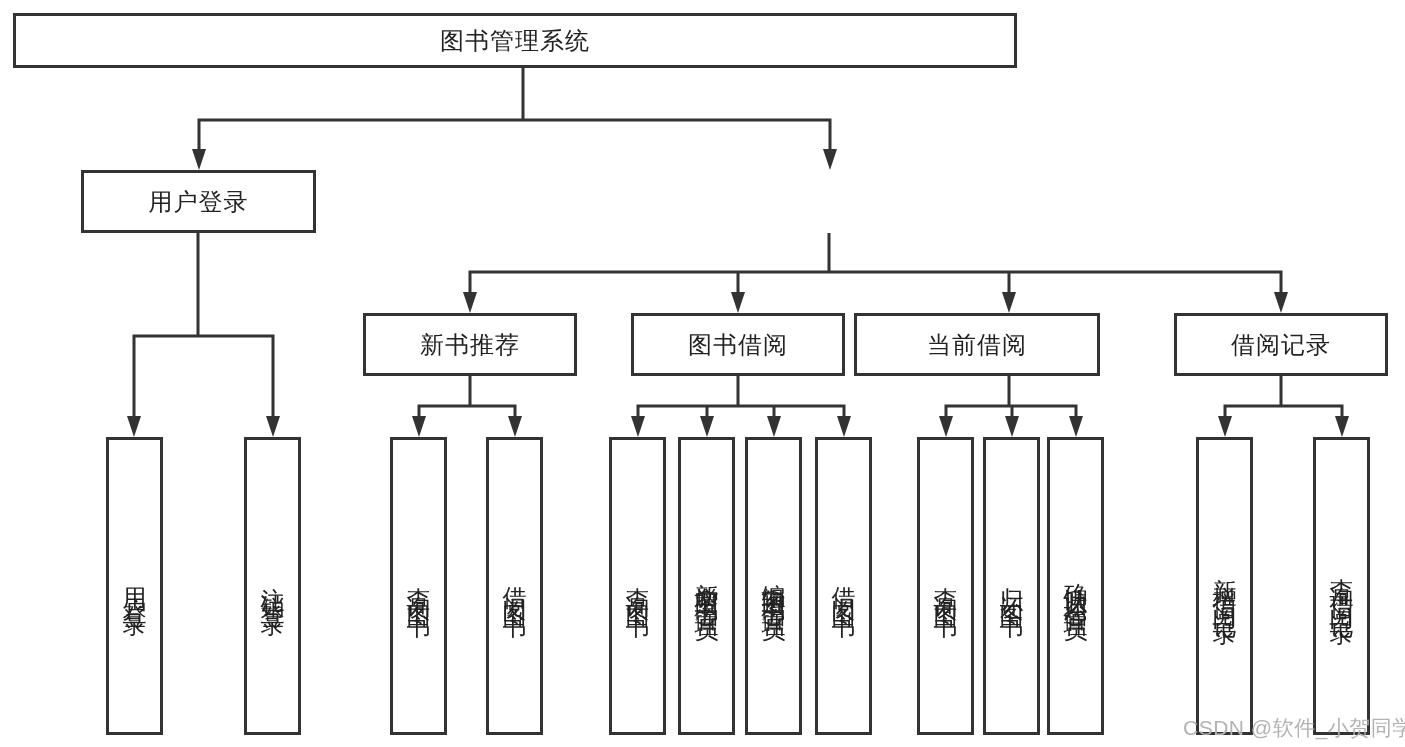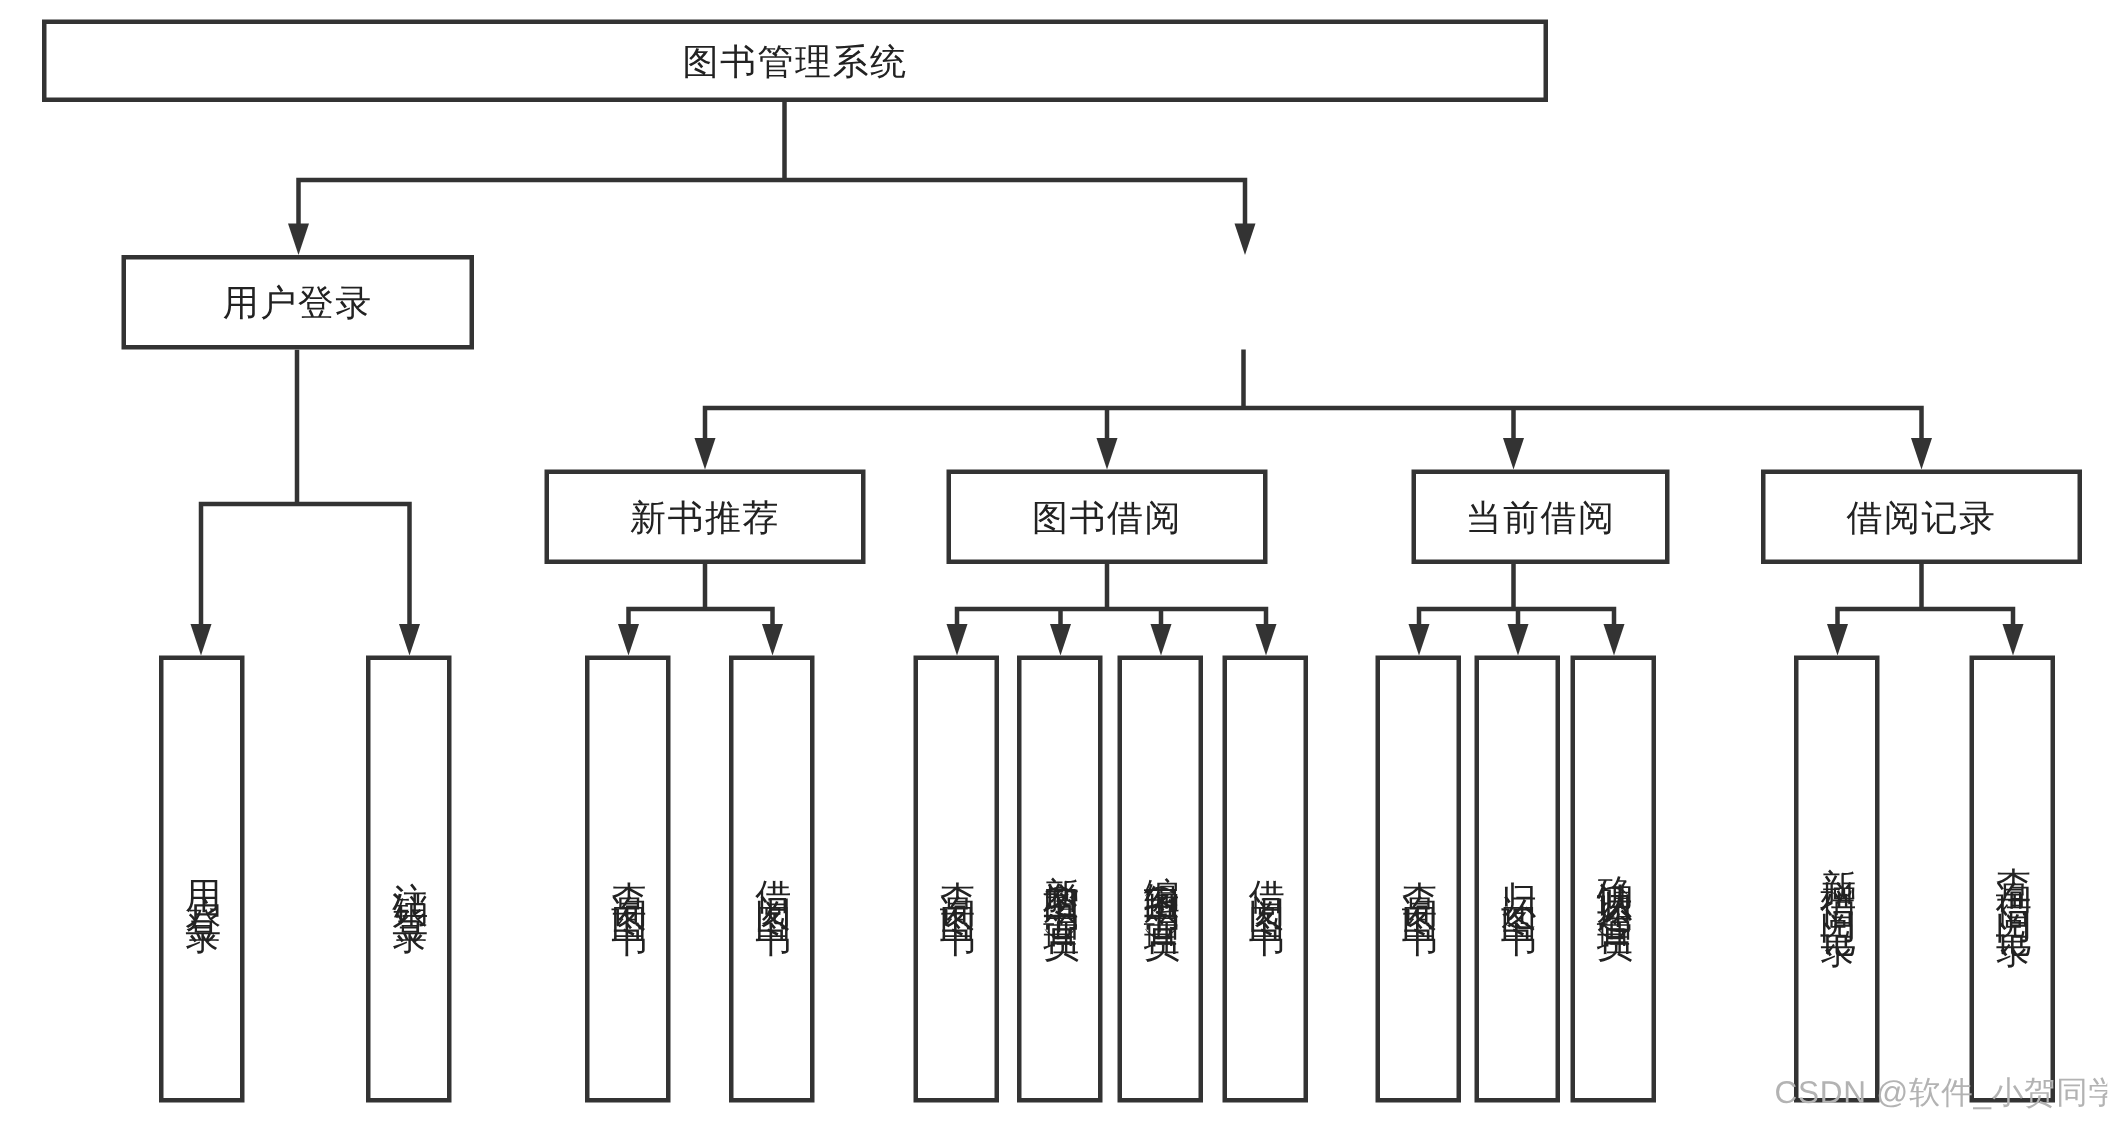--- a/index.html
+++ b/index.html
@@ -97,27 +97,27 @@
     <path d="M1009 376 V407 M944.5 406 H1077.5 M946 406 V419 M1012 406 V419 M1076 406 V419"></path>
     <polygon points="939,416 953,416 946,437"></polygon>
     <polygon points="1005,416 1019,416 1012,437"></polygon>
     <polygon points="1069,416 1083,416 1076,437"></polygon>
 
     <path d="M1281 376 V407 M1223.5 406 H1343.5 M1225 406 V419 M1342 406 V419"></path>
     <polygon points="1218,416 1232,416 1225,437"></polygon>
     <polygon points="1335,416 1349,416 1342,437"></polygon>
   </svg>
 
-  <div class="box" style="left:28px;top:13px;width:1004px;height:55px">图书管理系统</div>
+  <div class="box" style="left:13px;top:13px;width:1004px;height:55px">图书管理系统</div>
 
   <div class="box" style="left:81px;top:170px;width:235px;height:63px">用户登录</div>
 
   <div class="box" style="left:631px;top:313px;width:214px;height:63px">图书借阅</div>
   <div class="box" style="left:363px;top:313px;width:214px;height:63px">新书推荐</div>
-  <div class="box" style="left:941px;top:313px;width:172px;height:63px">当前借阅</div>
+  <div class="box" style="left:854px;top:313px;width:246px;height:63px">当前借阅</div>
   <div class="box" style="left:1174px;top:313px;width:214px;height:63px">借阅记录</div>
 
   <div class="box leaf" style="left:106px;top:437px;width:57px;height:298px">用户登录</div>
   <div class="box leaf" style="left:244px;top:437px;width:57px;height:298px">注销登录</div>
 
   <div class="box leaf" style="left:390px;top:437px;width:57px;height:298px">查询图书</div>
   <div class="box leaf" style="left:486px;top:437px;width:57px;height:298px">借阅图书</div>
 
   <div class="box leaf" style="left:609px;top:437px;width:57px;height:298px">查询图书</div>
   <div class="box leaf tight" style="left:678px;top:437px;width:57px;height:298px">新增图书（管理员）</div>

